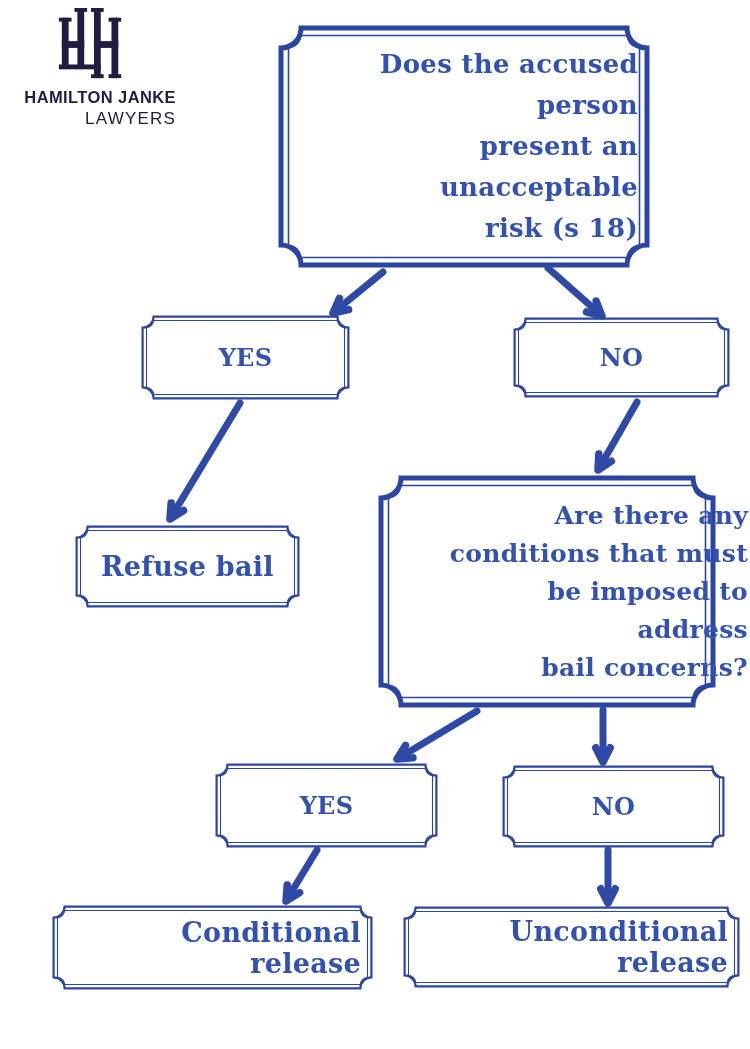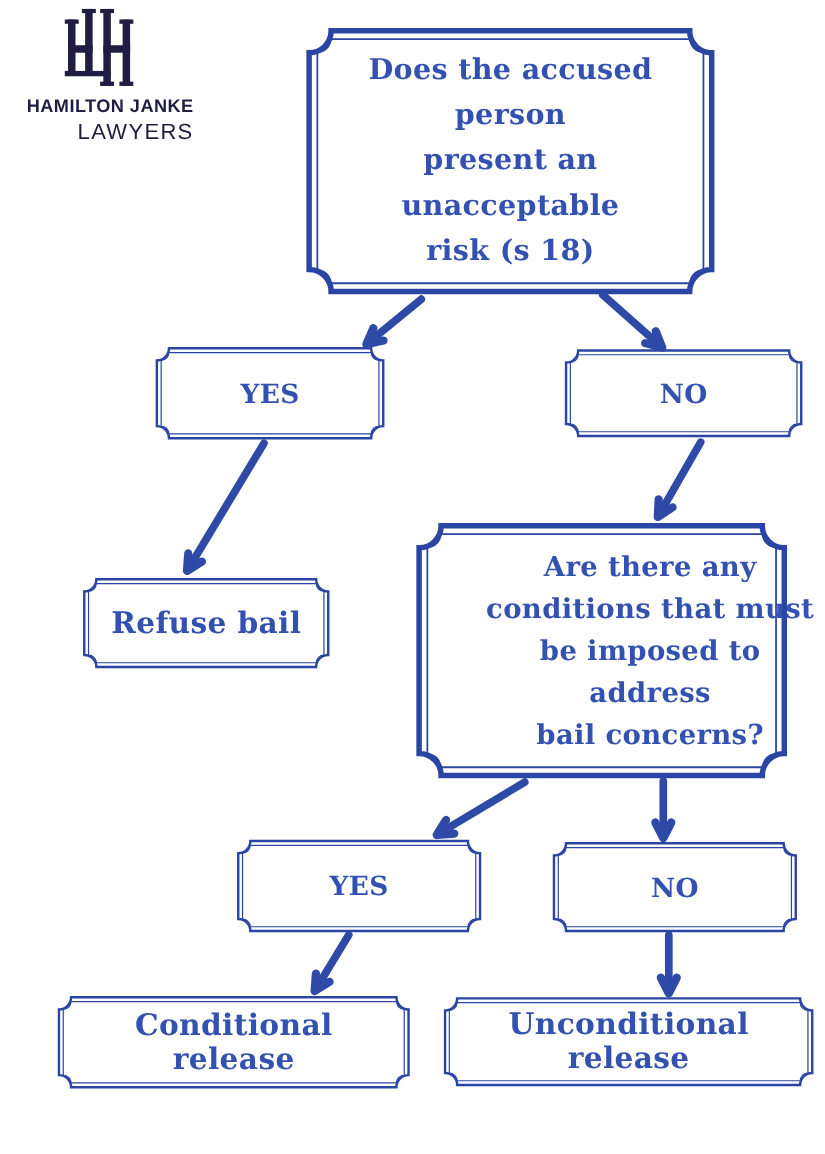--- a/index.html
+++ b/index.html
@@ -18,29 +18,29 @@
     text-align:right;
     font-family:"Liberation Sans", sans-serif;
     color:#211d42;
   }
   .monogram{display:block;margin:0 auto 6px auto;}
   .brand-name{
     font-size:16.5px;font-weight:700;letter-spacing:.4px;
     line-height:1.1;white-space:nowrap;
   }
   .brand-sub{
-    font-size:20px;font-weight:400;letter-spacing:1.2px;
+    font-size:17px;font-weight:400;letter-spacing:1.2px;
     line-height:1.25;margin-top:2px;
   }
 
   
   .node{
     position:absolute;
     display:flex;align-items:center;justify-content:center;
-    text-align:center;
+    text-align:right;
     color:#3351b0;
     font-weight:700;
     letter-spacing:.3px;
     white-space:pre-line;
   }
   .frame{position:absolute;left:0;top:0;overflow:visible;pointer-events:none;}
   .node .txt{position:relative;z-index:1;padding:0 12px;}
 
   .n-q1          {left:278px;top:25px; width:372px;height:243px;font-size:26px;line-height:41px;}
   .n-yes1        {left:141px;top:315px;width:209px;height:85px; font-size:24px;}

